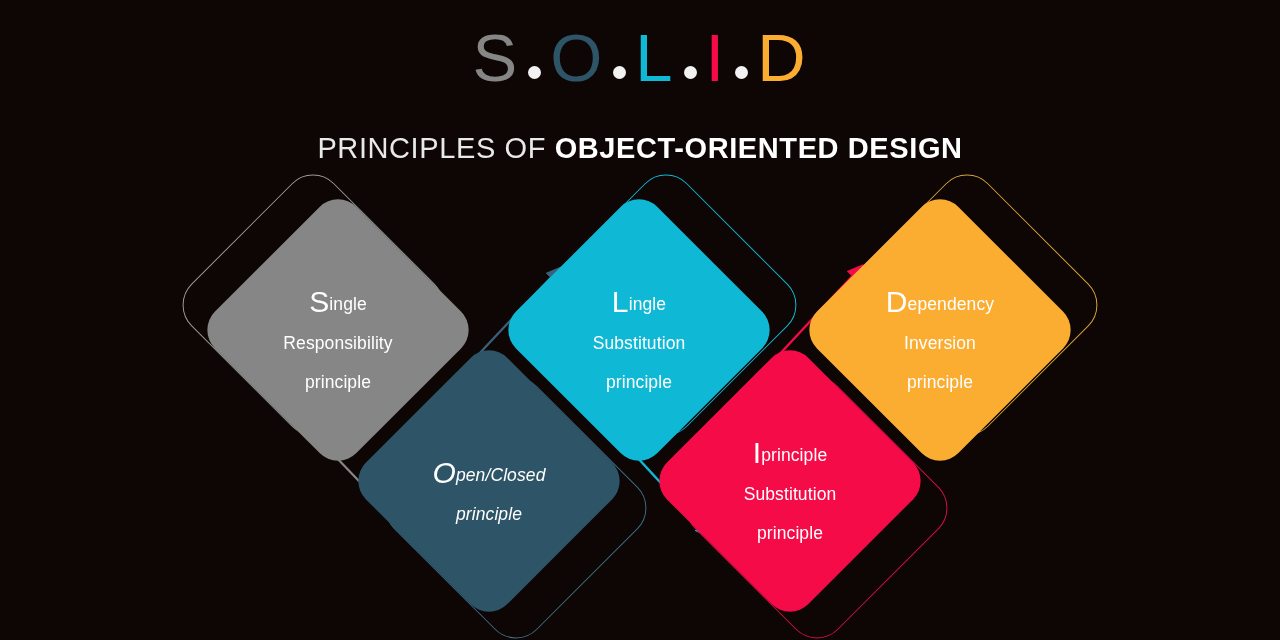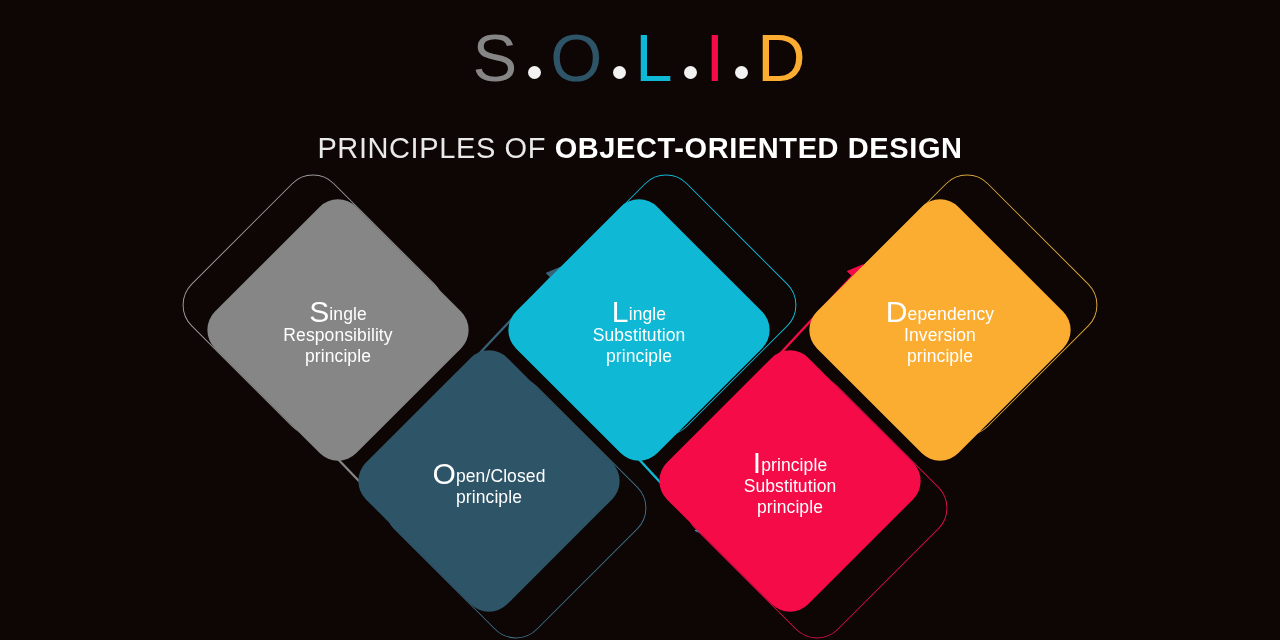--- a/index.html
+++ b/index.html
@@ -48,41 +48,42 @@
     transform:rotate(45deg);
   }
   .node .ghost{
     position:absolute;width:200px;height:200px;
     border-radius:30px;
     transform:rotate(45deg);
     border:1.6px solid rgba(255,255,255,.5);
     background:transparent;
   }
   .node .label{
-    position:absolute;left:-30px;top:4px;width:260px;height:200px;
+    position:absolute;left:-30px;top:12px;width:260px;height:200px;
     display:flex;flex-direction:column;
     align-items:center;justify-content:center;
     color:#ffffff;
     font-size:17.5px;
     line-height:21px;
     text-align:center;
     letter-spacing:0.1px;
     pointer-events:none;
+    gap:18px;
   }
   .node .label .l1{white-space:nowrap;}
   .node .label .cap{
     font-size:30px;
     line-height:22px;
     vertical-align:-2px;
     font-weight:400;
   }
 
   
   #node-s{left:238px;top:230px;}
-  #node-o{left:389px;top:381px;}
+  #node-o{left:389px;top:381px;font-style:italic;}
   #node-l{left:539px;top:230px;}
   #node-i{left:690px;top:381px;}
   #node-d{left:840px;top:230px;text-decoration:underline;}
 
   
   #node-s .ghost{left:-26px;top:-26px;}
   #node-o .ghost{left:26px;top:26px;}
   #node-l .ghost{left:26px;top:-26px;}
   #node-i .ghost{left:26px;top:26px;}
   #node-d .ghost{left:26px;top:-26px;}

